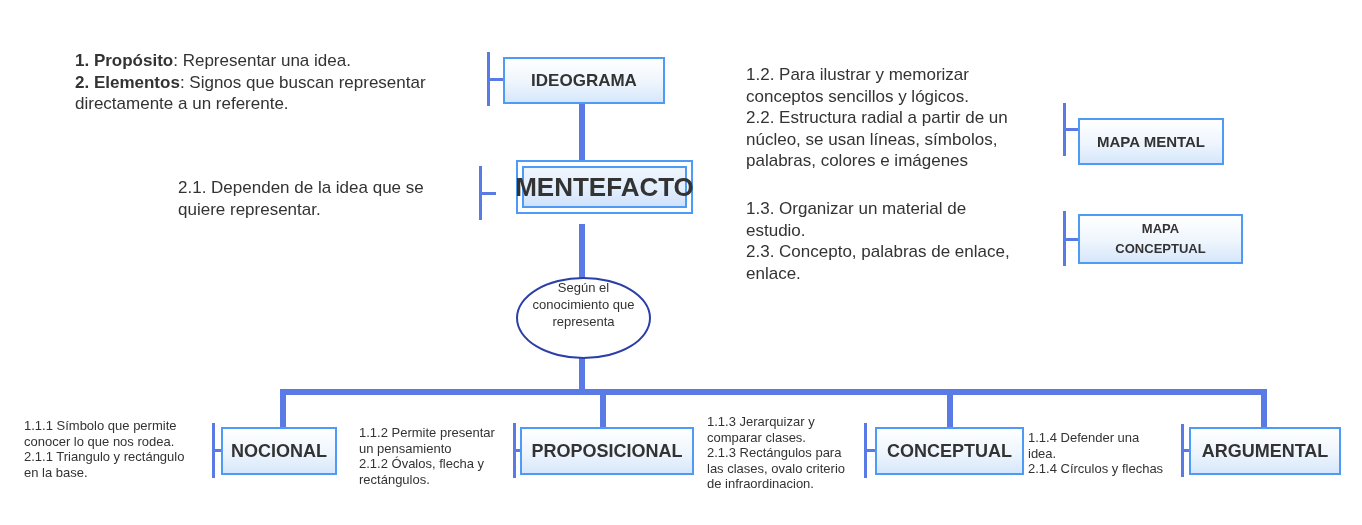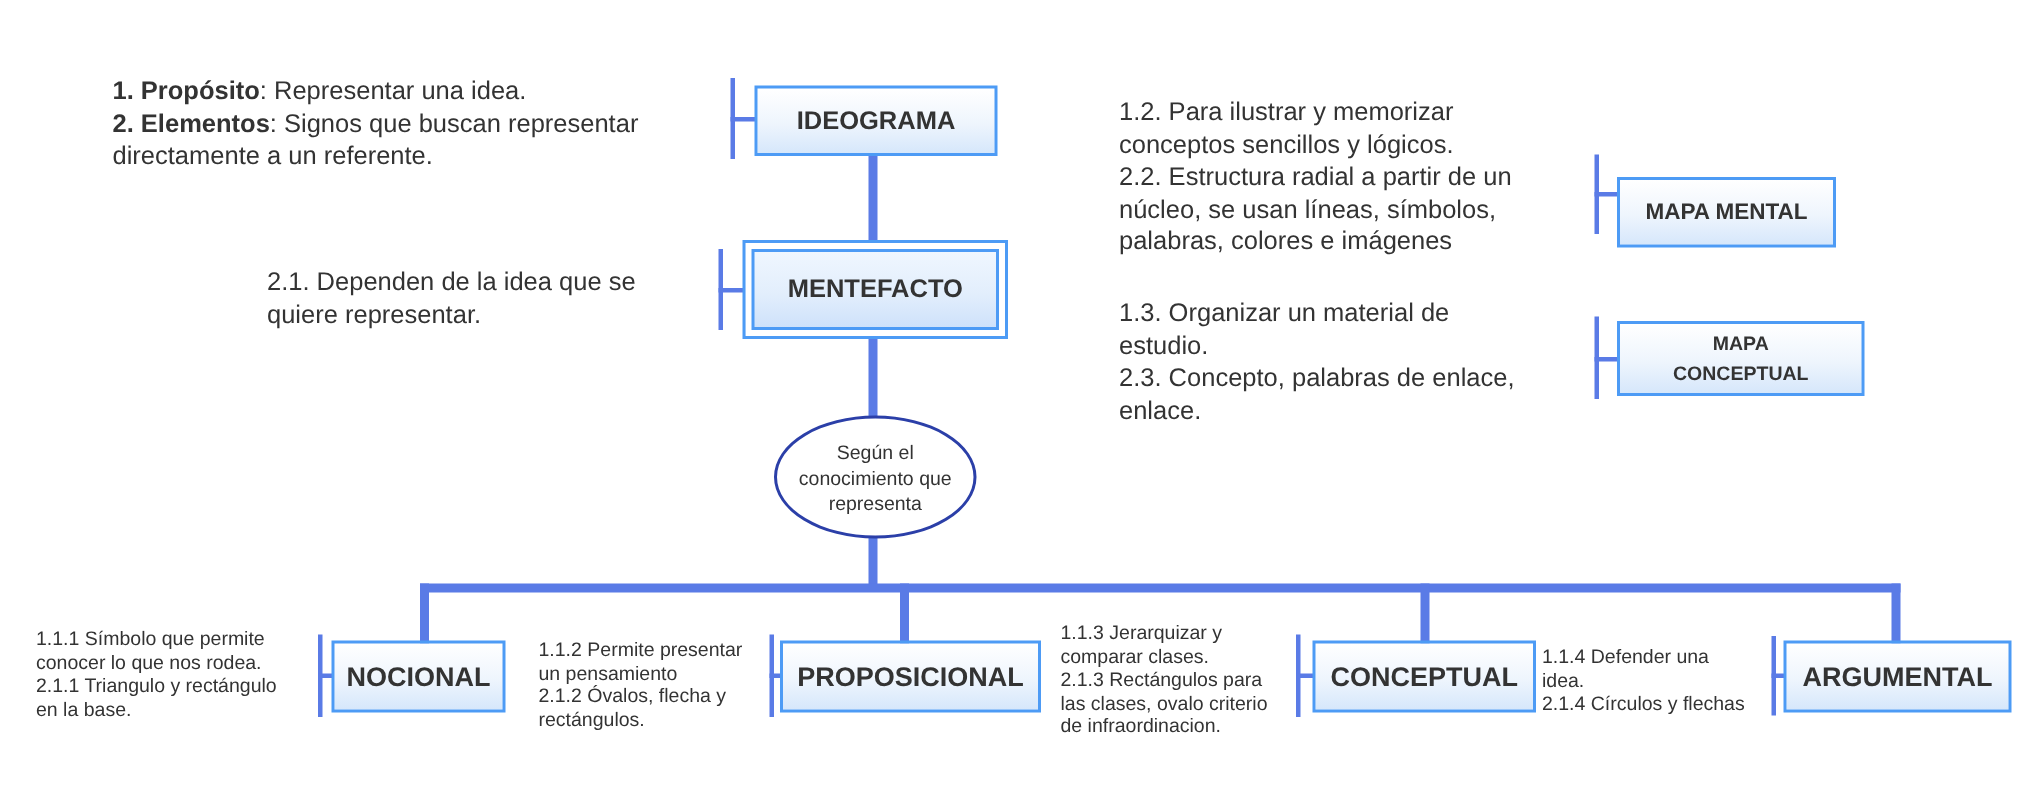--- a/index.html
+++ b/index.html
@@ -21,21 +21,21 @@
   .hline { position: absolute; background: #5a7be6; height: 6px; }
   .bracket { position: absolute; width: 3px; background: #5a7be6; }
   .bracket-tick { position: absolute; height: 3px; background: #5a7be6; }
   .note { position: absolute; color: #333333; white-space: nowrap; }
   .note.lg { font-size: 17px; line-height: 21.5px; }
   .note.sm { font-size: 13px; line-height: 15.5px; }
   .note .line { display: block; }
   .ellipse {
     position: absolute; box-sizing: border-box;
     border: 2.5px solid #2b3fa8; border-radius: 50%; background: #ffffff;
-    display: flex; align-items: center; justify-content: center; text-align: center;
+    display: flex; justify-content: center; text-align: center;
     font-size: 13px; line-height: 17px; color: #333333;
   }
 </style>
 </head>
 <body>
 
 <div class="vline" style="left:579px; top:102px; height:60px;"></div>
 <div class="vline" style="left:579px; top:224px; height:56px;"></div>
 <div class="vline" style="left:579px; top:356px; height:38px;"></div>
 <div class="hline" style="left:280px; top:389px; width:987px;"></div>
@@ -54,21 +54,21 @@
 <div class="node" style="left:503px; top:57px; width:162px; height:47px; font-size:17px;">
   <span>IDEOGRAMA</span>
 </div>
 
 <div class="bracket" style="left:479px; top:166px; height:54px;"></div>
 <div class="bracket-tick" style="left:479px; top:192px; width:17px;"></div>
 <div class="note lg" style="left:178px; top:177px;">
   <span class="line">2.1. Dependen de la idea que se</span>
   <span class="line">quiere representar.</span>
 </div>
-<div class="node main" style="left:495px; top:160px; width:177px; height:66px; font-size:17px;">
+<div class="node main" style="left:516px; top:160px; width:177px; height:54px; font-size:26px;">
   <span>MENTEFACTO</span>
 </div>
 
 <div class="note lg" style="left:746px; top:64px;">
   <span class="line">1.2. Para ilustrar y memorizar</span>
   <span class="line">conceptos sencillos y lógicos.</span>
   <span class="line">2.2. Estructura radial a partir de un</span>
   <span class="line">núcleo, se usan líneas, símbolos,</span>
   <span class="line">palabras, colores e imágenes</span>
 </div>

